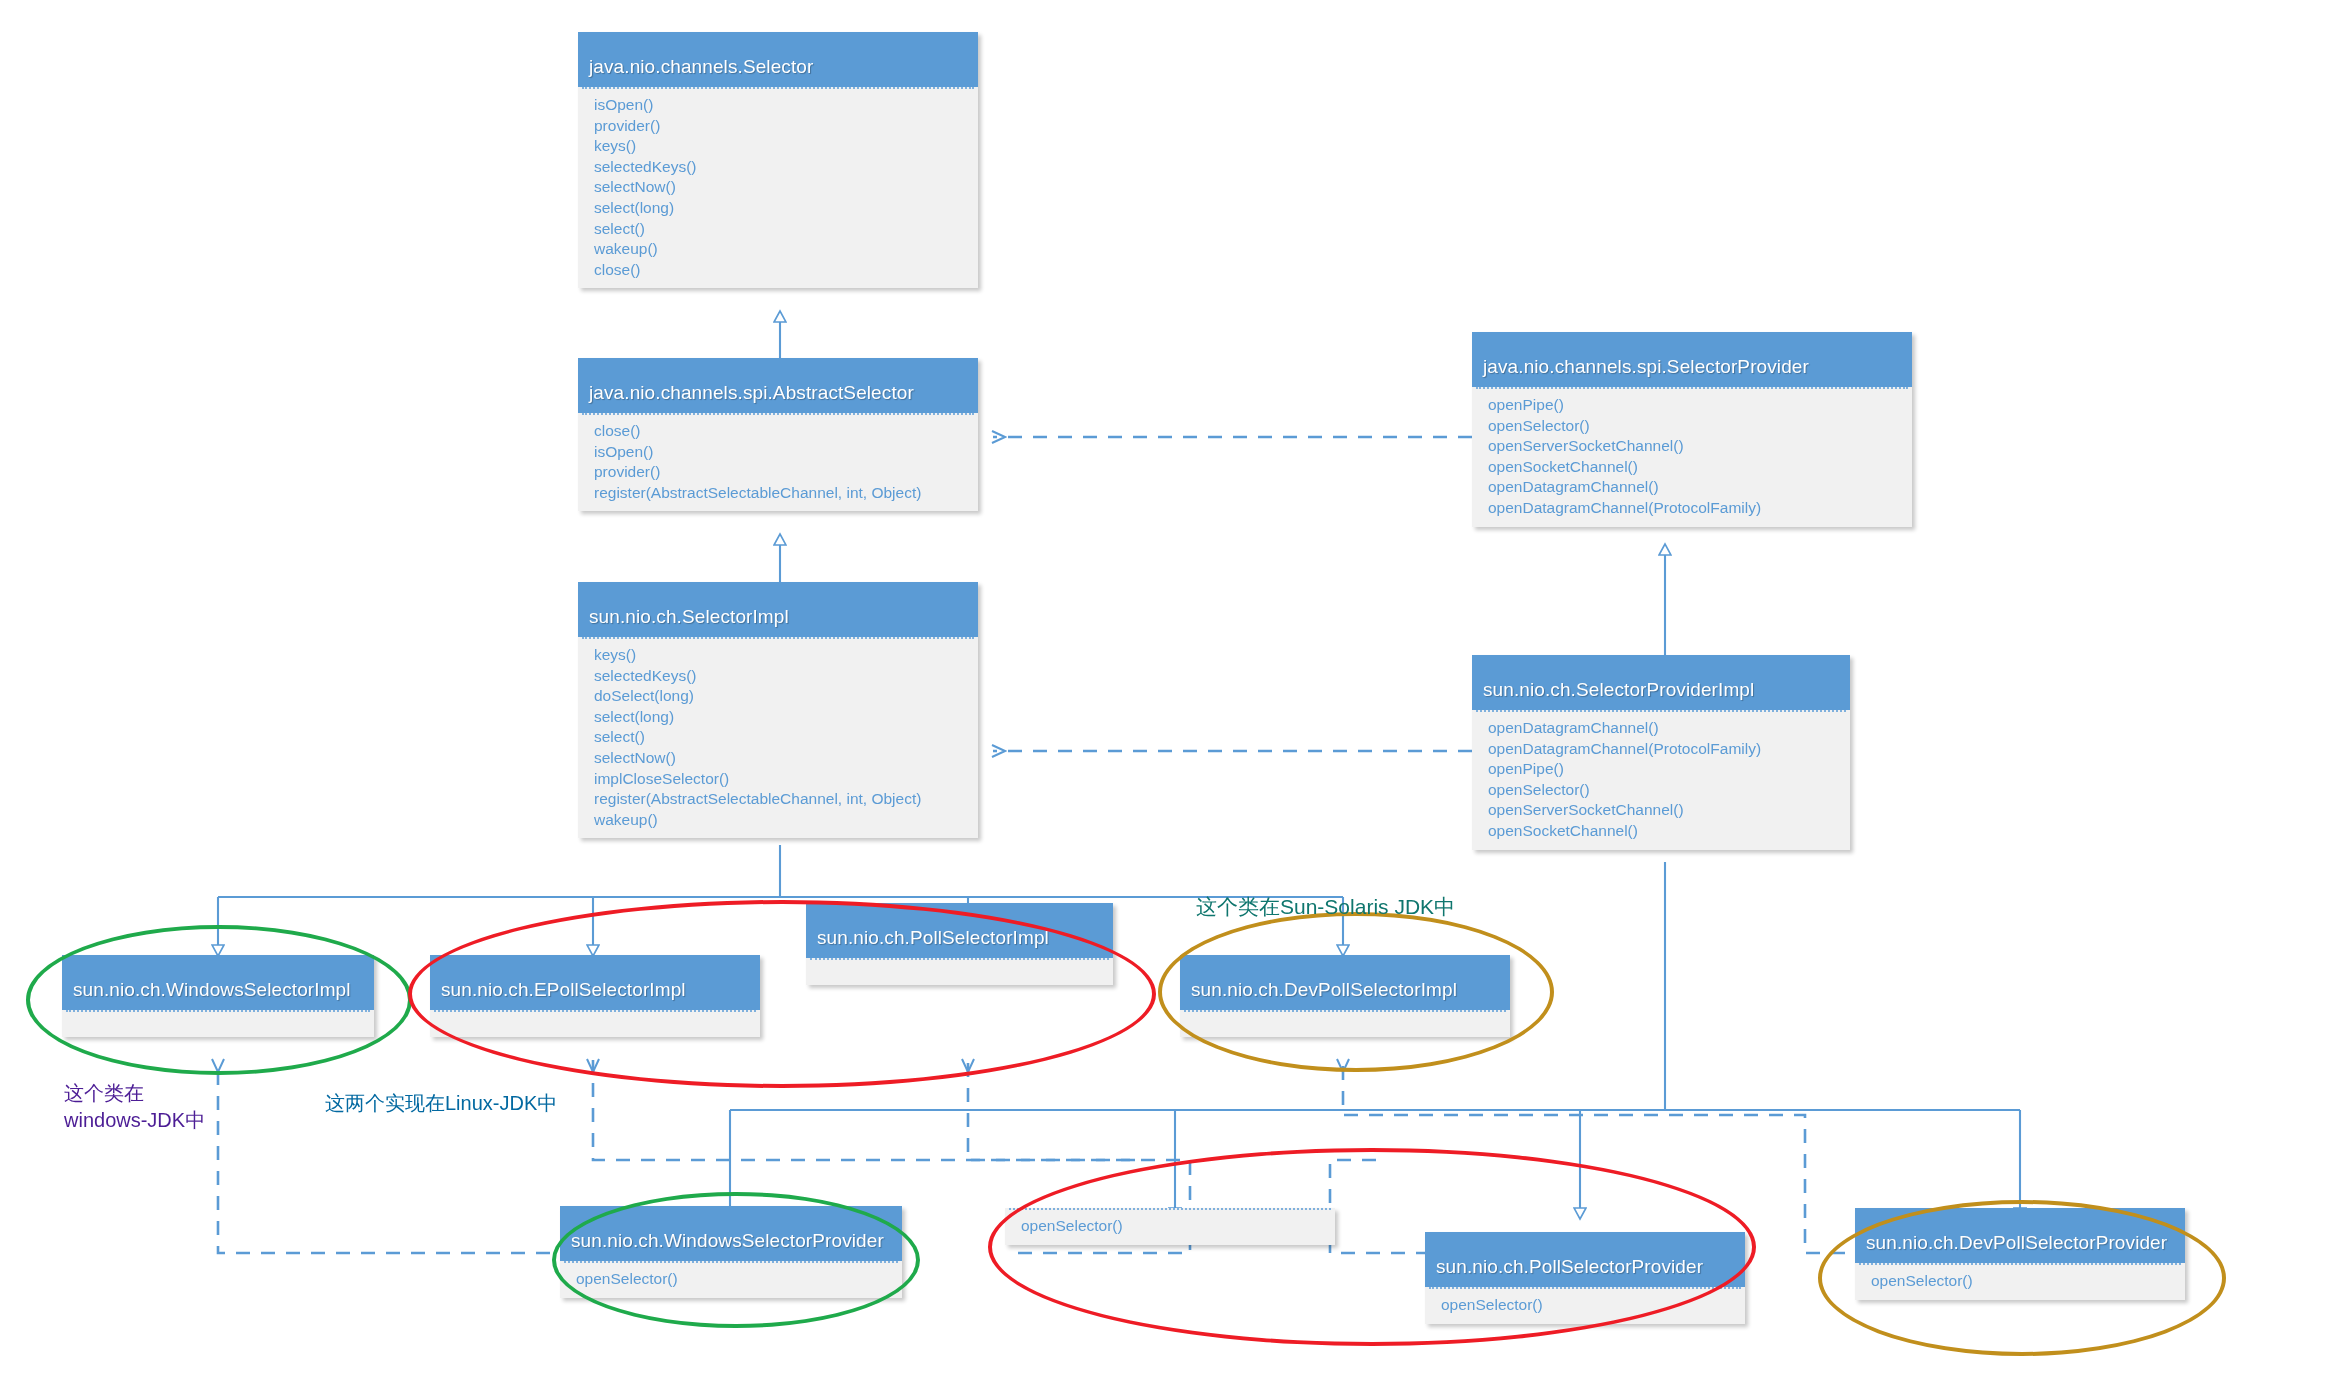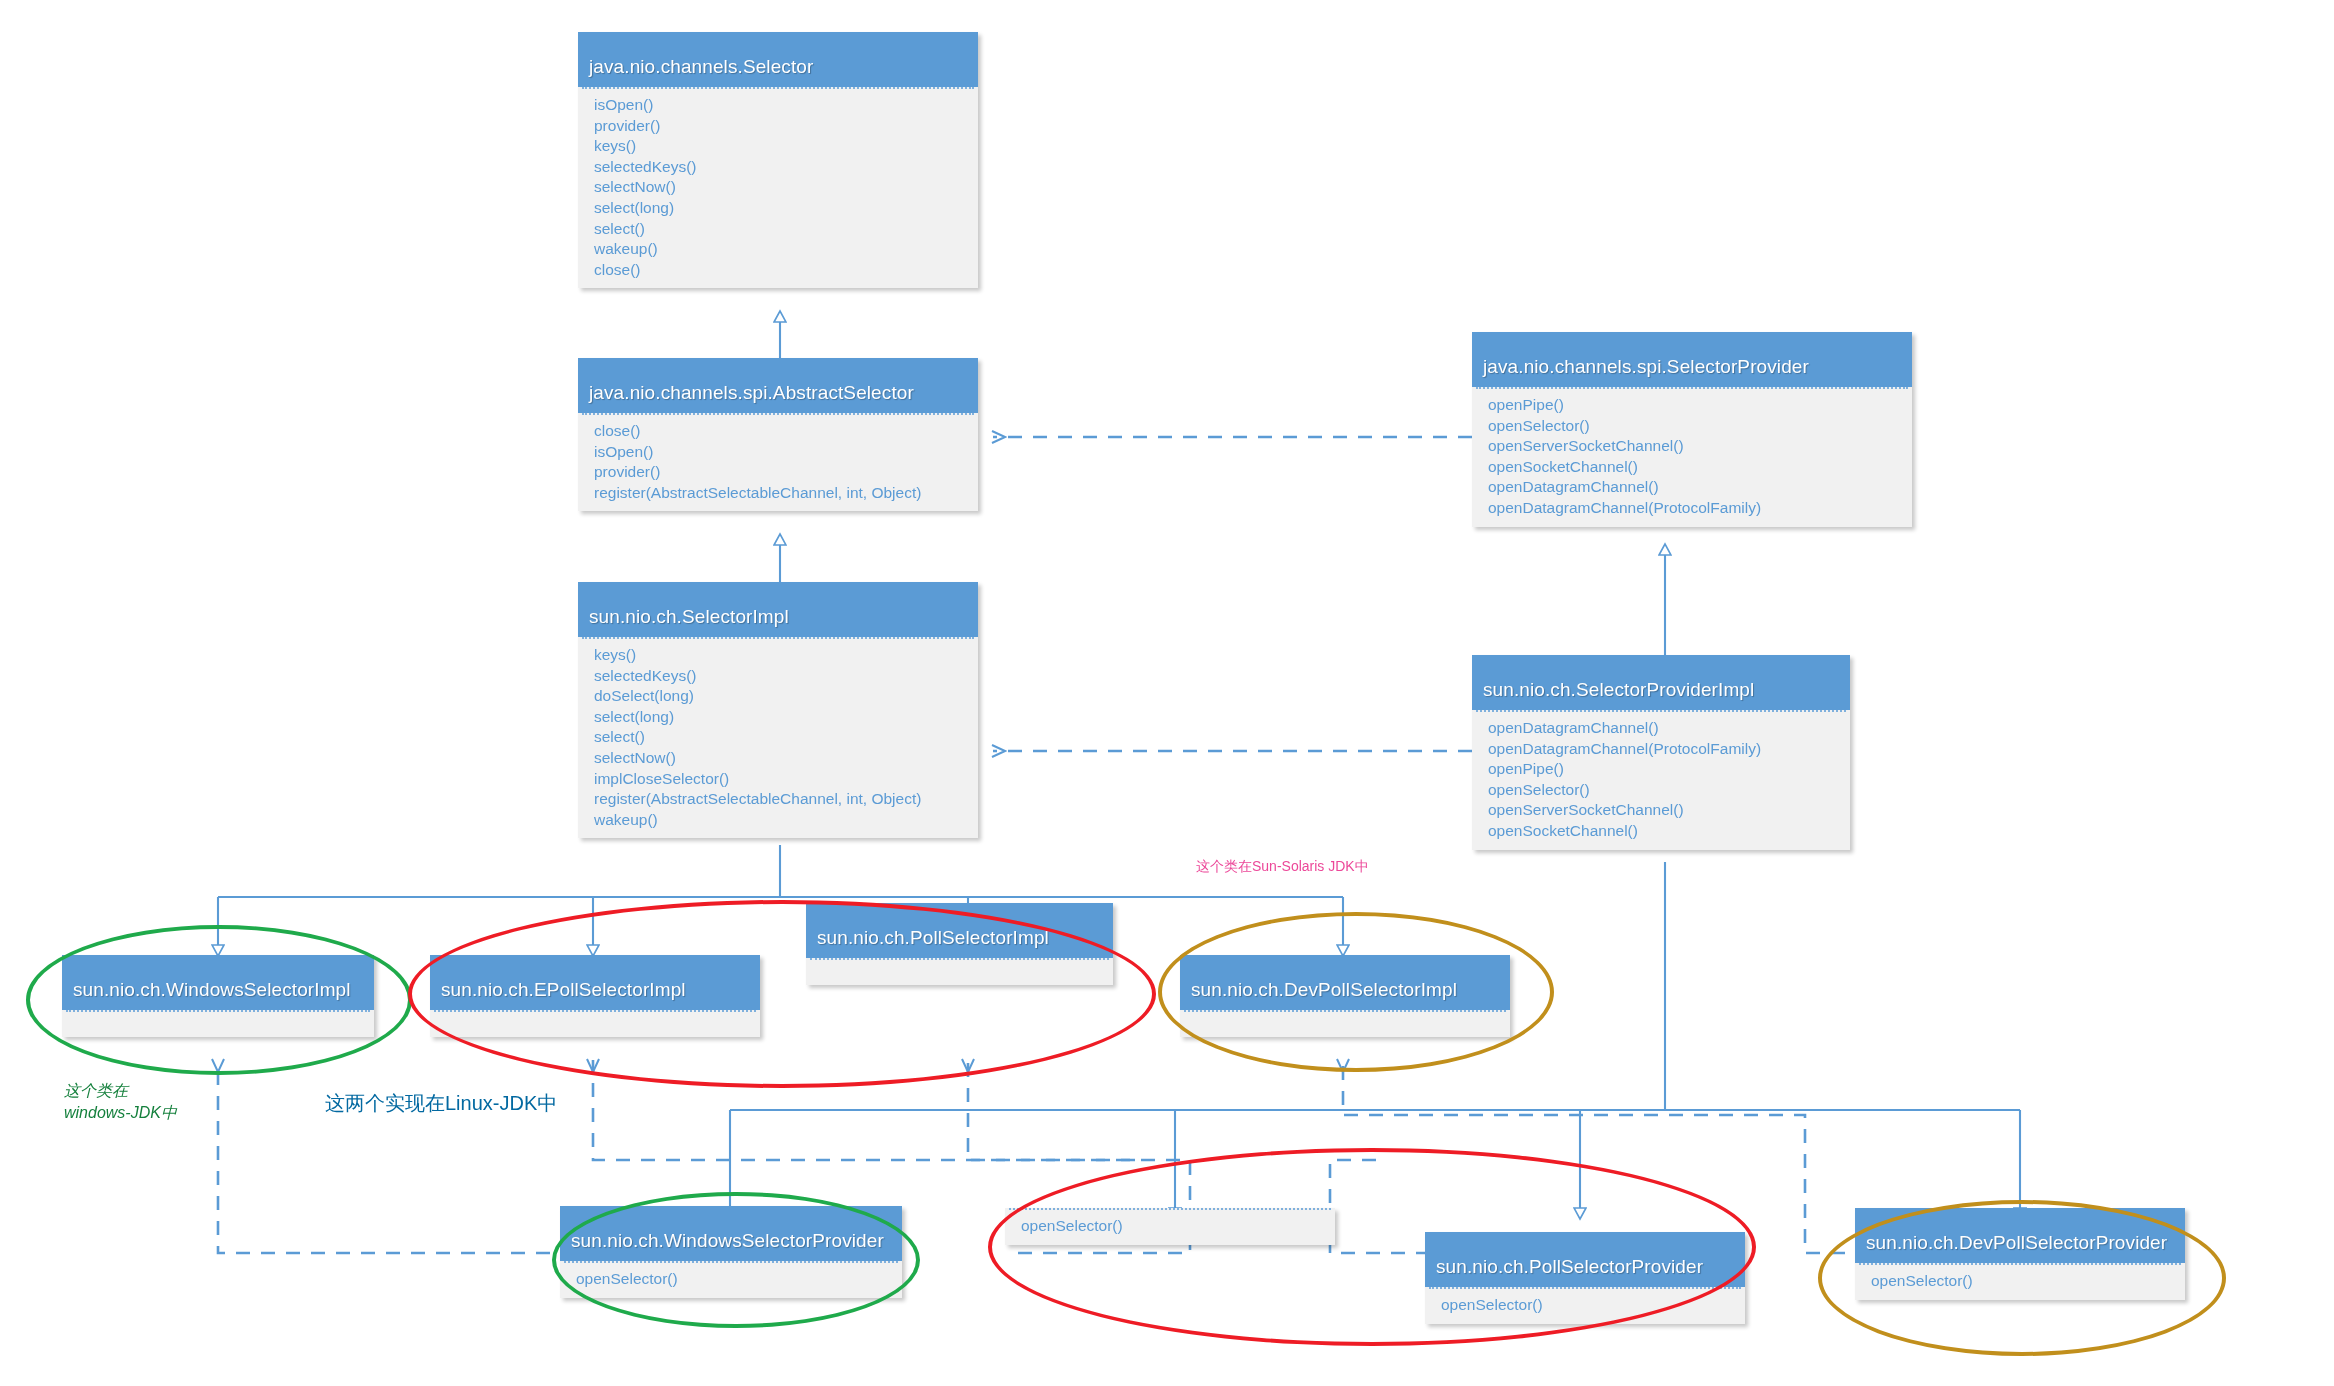--- a/index.html
+++ b/index.html
@@ -39,23 +39,23 @@
   .uml .m{
     color:#5b9bd5;
     font-size:15.5px;
     line-height:20.6px;
     padding-left:12px;
     white-space:nowrap;
   }
 
   
   .note{position:absolute;white-space:nowrap;z-index:9;line-height:1.35;}
-  .note.green{color:#15803d;font-size:16px;font-style:italic;}
+  .note.green{color:#4c1d95;font-size:20px;}
   .note.red{color:#0369a1;font-size:20px;}
-  .note.gold{color:#ec4899;font-size:14px;}
+  .note.gold{color:#0f766e;font-size:21px;margin-top:36px;}
 
   
   .ell{position:absolute;border-radius:50%;background:transparent;z-index:8;pointer-events:none;}
   .ell.green{border:4px solid #1faa4b;}
   .ell.red{border:4px solid #ee1c25;}
   .ell.gold{border:4px solid #c18f1c;}
 </style>
 </head>
 <body>
 

